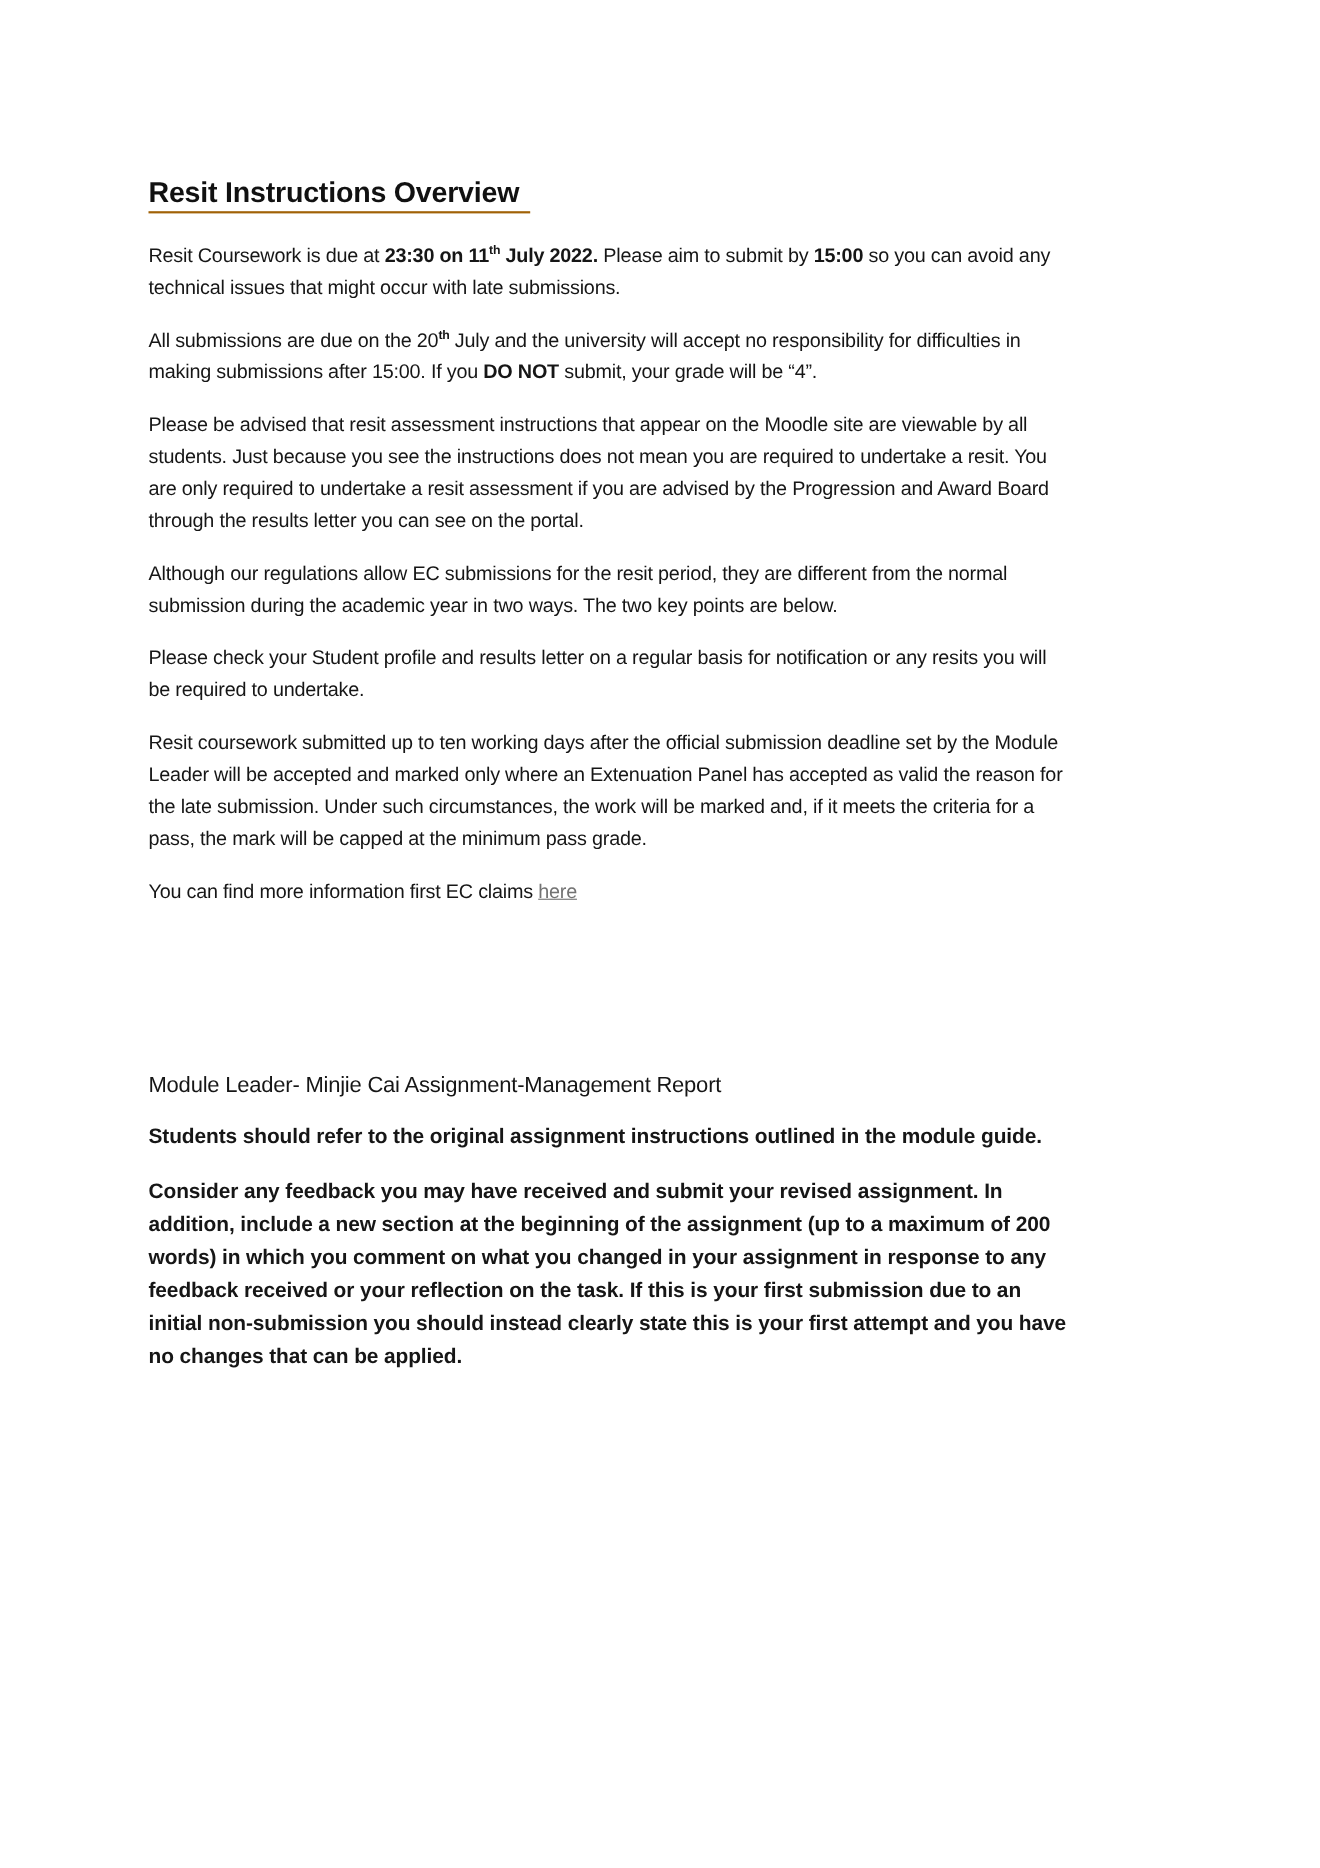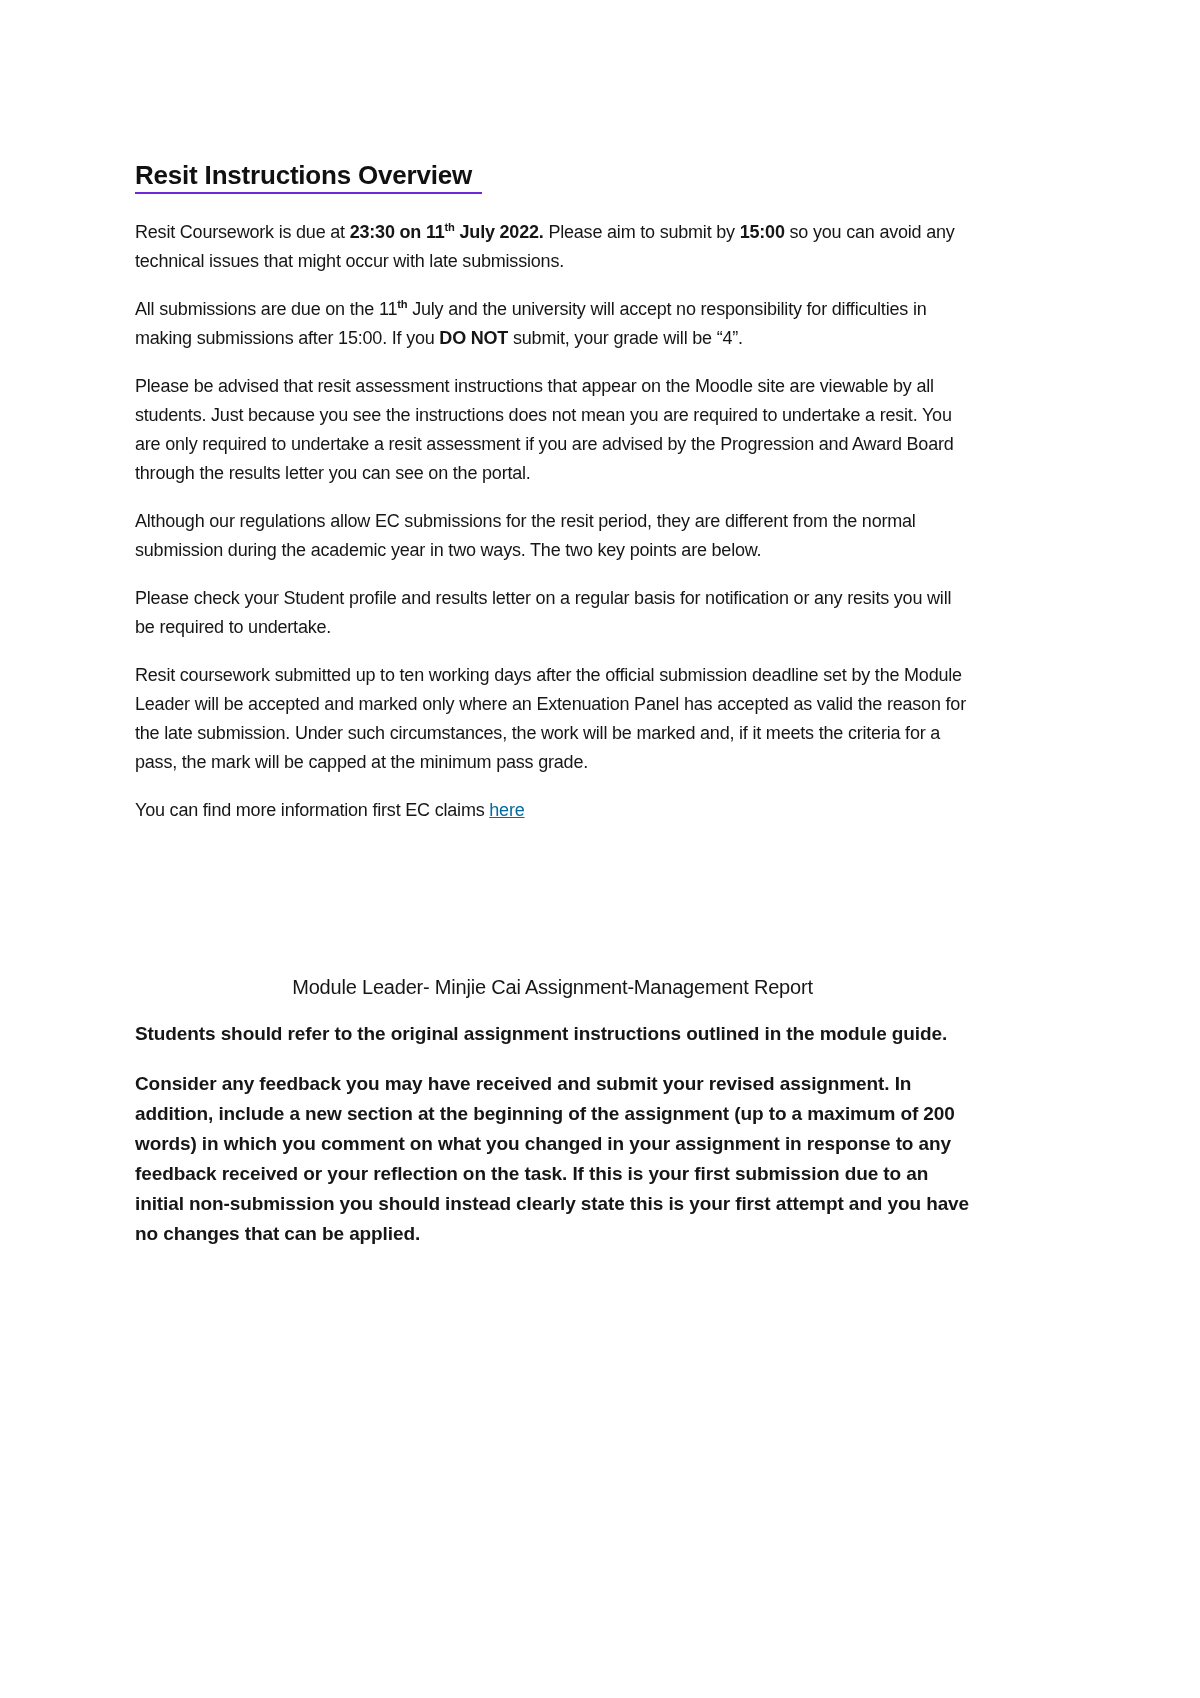--- a/index.html
+++ b/index.html
@@ -23,21 +23,21 @@
   }
   .doc-heading {
     font-size: 26px;
     font-weight: bold;
     color: #111111;
     margin: 0 0 24px 0;
     letter-spacing: -0.2px;
   }
   .heading-underline {
     display: inline-block;
-    border-bottom: 2px solid #6d28d9;
+    border-bottom: 2px solid #a16207;
     padding-right: 10px;
     padding-bottom: 1px;
   }
   .body-p {
     font-size: 18px;
     line-height: 29px;
     letter-spacing: -0.2px;
     margin: 0 0 19px 0;
   }
   .seg-bold {
@@ -53,21 +53,21 @@
     cursor: pointer;
   }
   .assignment-section {
     display: block;
     margin-top: 148px;
   }
   .assignment-section .doc-heading {
     margin-bottom: 20px;
   }
   .subtitle {
-    text-align: center;
+    text-align: left;
     font-size: 20px;
     line-height: 28px;
     margin: 0 0 18px 0;
     letter-spacing: -0.2px;
   }
   .all-bold {
     font-weight: bold;
     font-size: 19px;
     line-height: 30px;
     letter-spacing: -0.1px;
@@ -78,26 +78,26 @@
 <body>
 
 <div class="doc-content">
 
   <section>
     <h1 class="doc-heading">
       <span class="heading-underline">Resit Instructions Overview</span>
     </h1>
     <div id="resit-paragraphs">
         <p class="body-p"><span>Resit Coursework is due at </span><span class="seg-bold">23:30</span><span class="seg-bold"> on </span><span class="seg-bold">11</span><span class="seg-bold seg-sup">th</span><span class="seg-bold"> July 2022.</span><span> Please aim to submit by </span><span class="seg-bold">15:00</span><span> so you can avoid any technical issues that might occur with late submissions.</span></p>
-        <p class="body-p"><span>All submissions are due on the 11</span><span class="seg-bold seg-sup">th</span><span> July and the university will accept no responsibility for difficulties in making submissions after 15:00. If you </span><span class="seg-bold">DO NOT</span><span> submit, your grade will be “4”.</span></p>
+        <p class="body-p"><span>All submissions are due on the 20</span><span class="seg-bold seg-sup">th</span><span> July and the university will accept no responsibility for difficulties in making submissions after 15:00. If you </span><span class="seg-bold">DO NOT</span><span> submit, your grade will be “4”.</span></p>
         <p class="body-p"><span>Please be advised that resit assessment instructions that appear on the Moodle site are viewable by all students. Just because you see the instructions does not mean you are required to undertake a resit. You are only required to undertake a resit assessment if you are advised by the Progression and Award Board through the results letter you can see on the portal.</span></p>
         <p class="body-p"><span>Although our regulations allow EC submissions for the resit period, they are different from the normal submission during the academic year in two ways. The two key points are below.</span></p>
         <p class="body-p"><span>Please check your Student profile and results letter on a regular basis for notification or any resits you will be required to undertake.</span></p>
         <p class="body-p"><span>Resit coursework submitted up to ten working days after the official submission deadline set by the Module Leader will be accepted and marked only where an Extenuation Panel has accepted as valid the reason for the late submission. Under such circumstances, the work will be marked and, if it meets the criteria for a pass, the mark will be capped at the minimum pass grade.</span></p>
-        <p class="body-p"><span>You can find more information first EC claims  </span><a class="doc-link" style="color: #0369a1;">here</a></p>
+        <p class="body-p"><span>You can find more information first EC claims  </span><a class="doc-link" style="color: #737373;">here</a></p>
       </div>
   </section>
 
   <section class="assignment-section">
     <p class="subtitle">Module Leader- Minjie Cai Assignment-Management Report</p>
     <div id="assignment-paragraphs">
         <p class="body-p all-bold"><span>Students should refer to the original assignment instructions outlined in the module guide.</span></p>
         <p class="body-p all-bold"><span>Consider any feedback you may have received and submit your revised assignment. In addition, include a new section at the beginning of the assignment (up to a maximum of 200 words) in which you comment on what you changed in your assignment in response to any feedback received or your reflection on the task. If this is your first submission due to an initial non-submission you should instead clearly state this is your first attempt and you have no changes that can be applied.</span></p>
       </div>
   </section>

